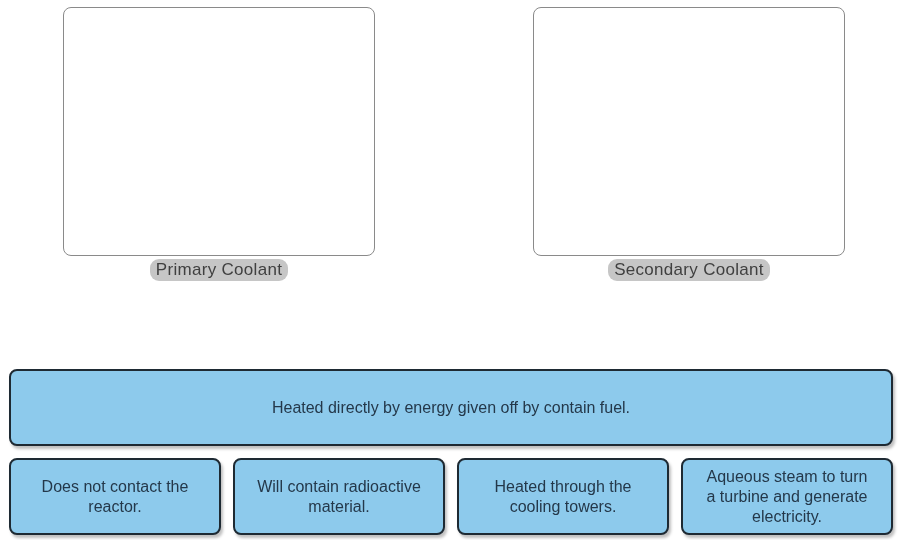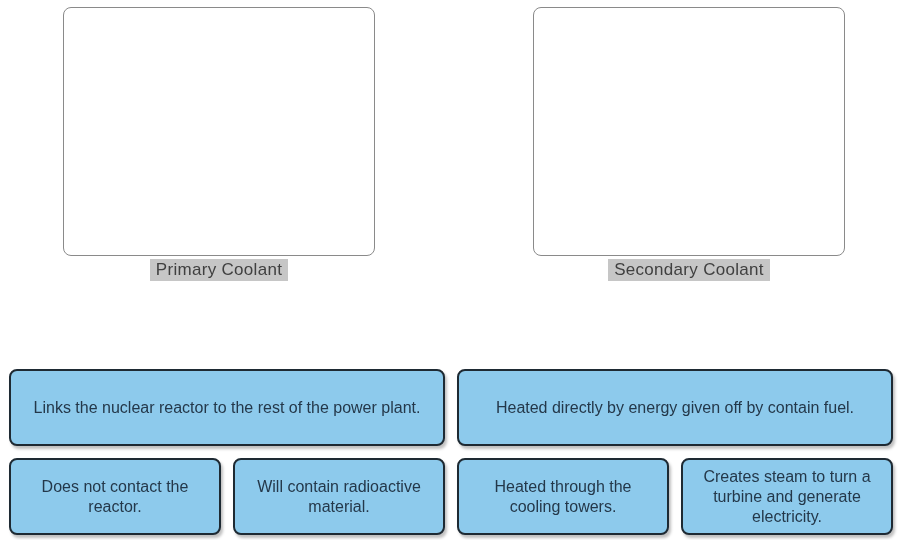--- a/index.html
+++ b/index.html
@@ -5,21 +5,21 @@
   :root {
     --page-bg: #FFFFFF;
     --card-fill: #8DCAEC;
     --card-border: #1E2A33;
     --card-text: #24384A;
     --zone-border: #8A8A8A;
     --zone-fill: #FFFFFF;
     --label-bg: #C6C6C6;
     --label-text: #404040;
   }
-  * { box-sizing: border-box; margin: 0; padding: 0; }
+  * { box-sizing: border-box; margin: 0; padding: 0; border-radius: 9px; }
   html, body {
     width: 902px; height: 540px;
     background: var(--page-bg);
     font-family: "Liberation Sans", "DejaVu Sans", sans-serif;
     overflow: hidden;
   }
   .stage {
     position: relative;
     width: 902px; height: 540px;
     background: var(--page-bg);
@@ -91,35 +91,32 @@
     <span class="zone-label">Primary Coolant</span>
   </div>
 
   <div class="zone-wrap secondary">
     <div class="dropzone"></div>
     <span class="zone-label">Secondary Coolant</span>
   </div>
 
   <div class="cards-row row-1">
     <div class="card">
-      <span class="card-text">Links the nuclear reactor to the rest of the power plant.</span>
-    </div>
-    <div class="card">
       <span class="card-text">Heated directly by energy given off by contain fuel.</span>
     </div>
   </div>
 
   <div class="cards-row row-2">
     <div class="card">
       <span class="card-text">Does not contact the reactor.</span>
     </div>
     <div class="card">
       <span class="card-text">Will contain radioactive material.</span>
     </div>
     <div class="card">
       <span class="card-text">Heated through the cooling towers.</span>
     </div>
     <div class="card">
-      <span class="card-text">Creates steam to turn a turbine and generate electricity.</span>
+      <span class="card-text">Aqueous steam to turn a turbine and generate electricity.</span>
     </div>
   </div>
 
 </div>
 
 </body></html>

